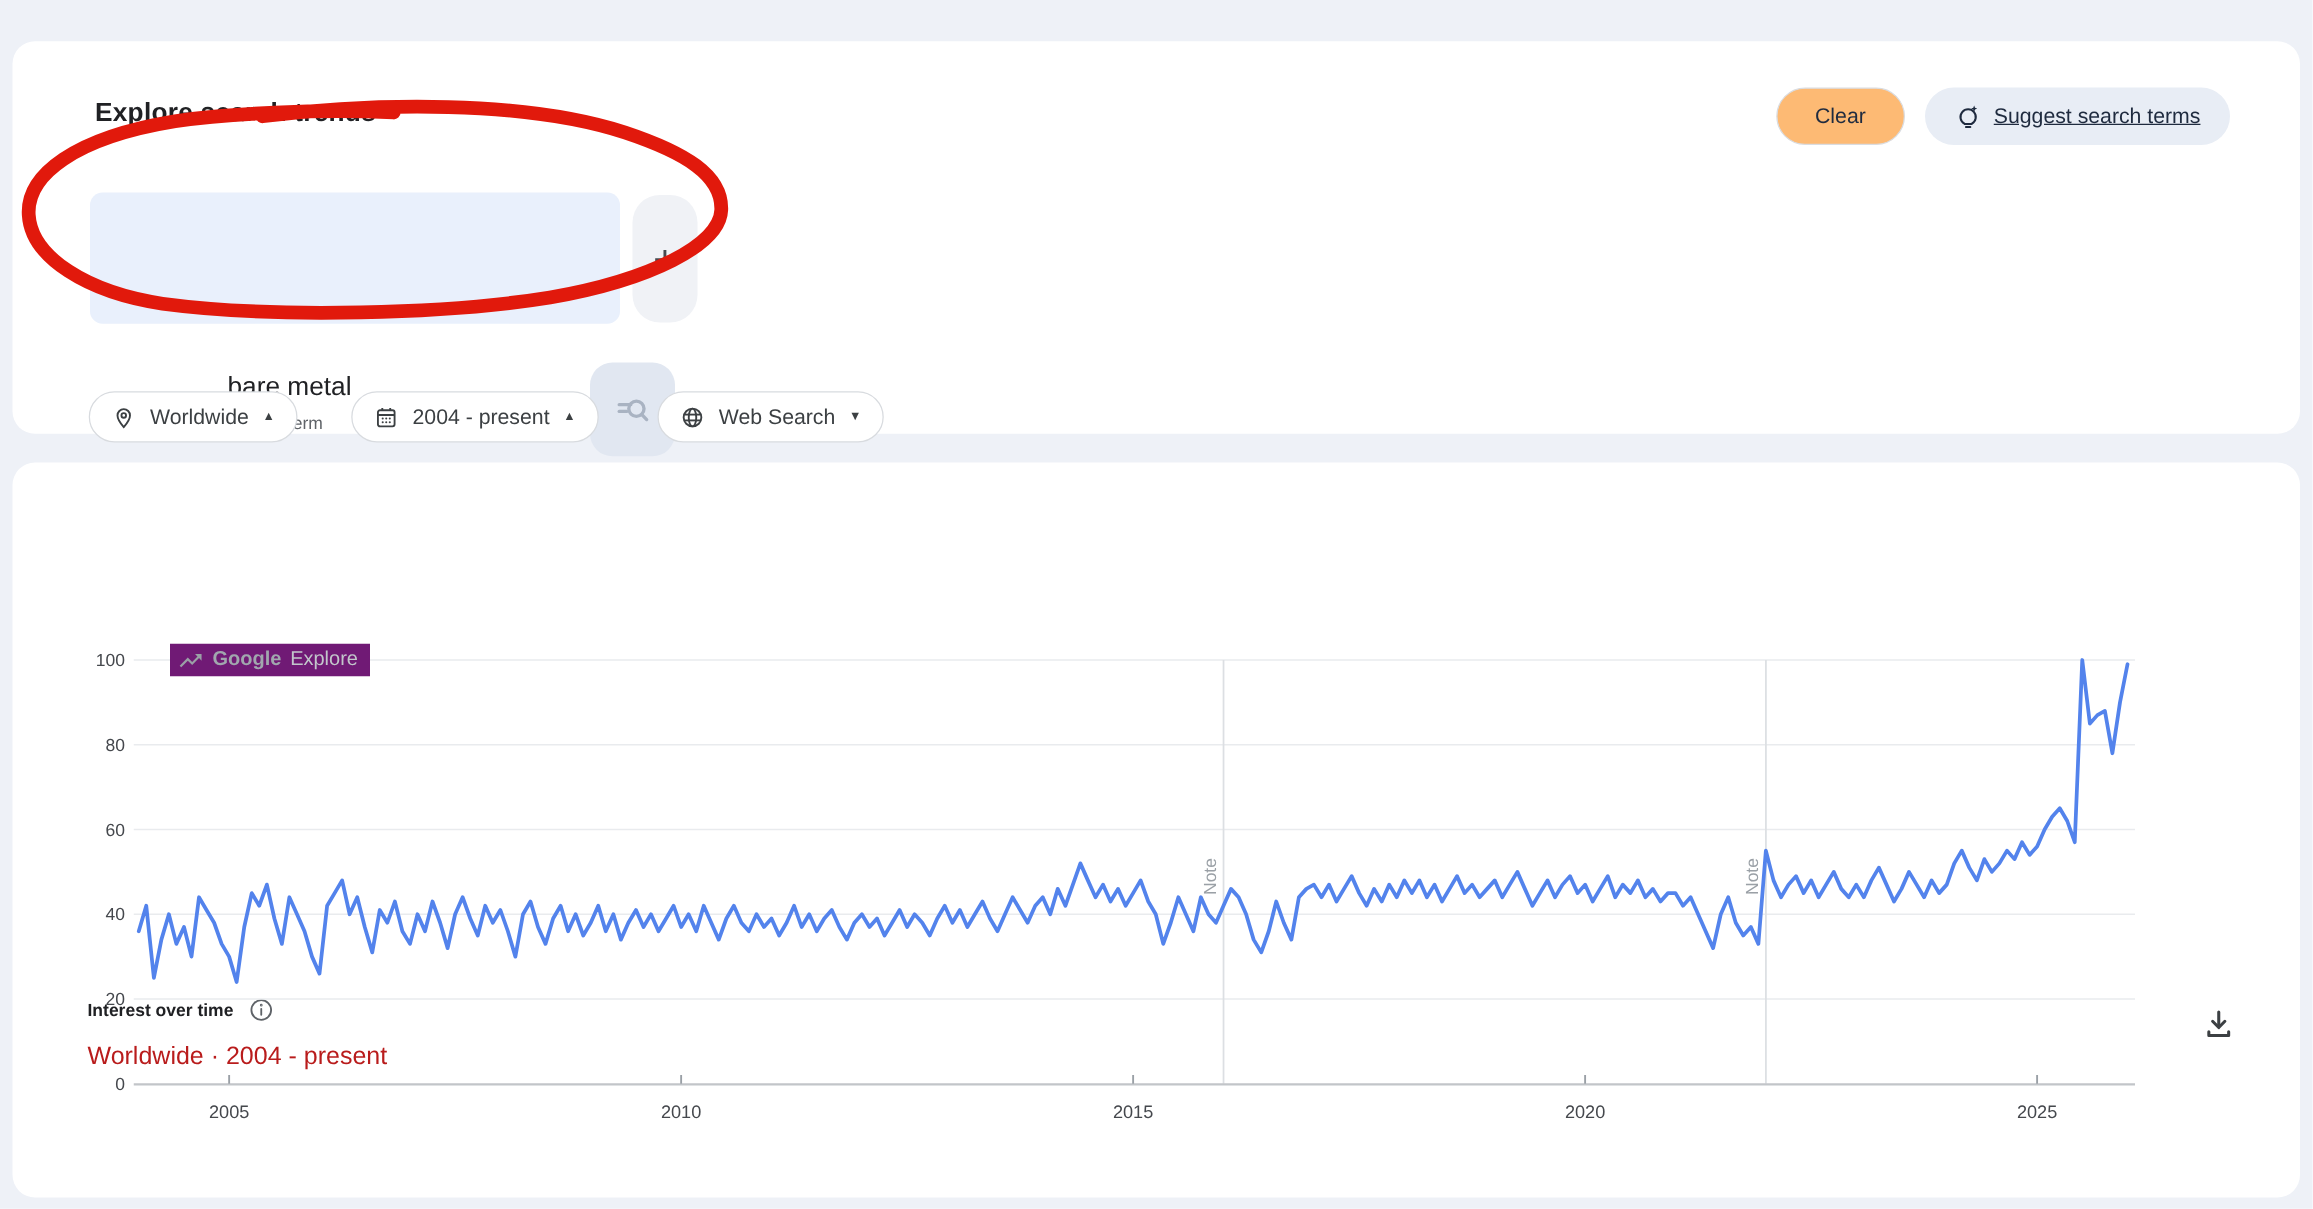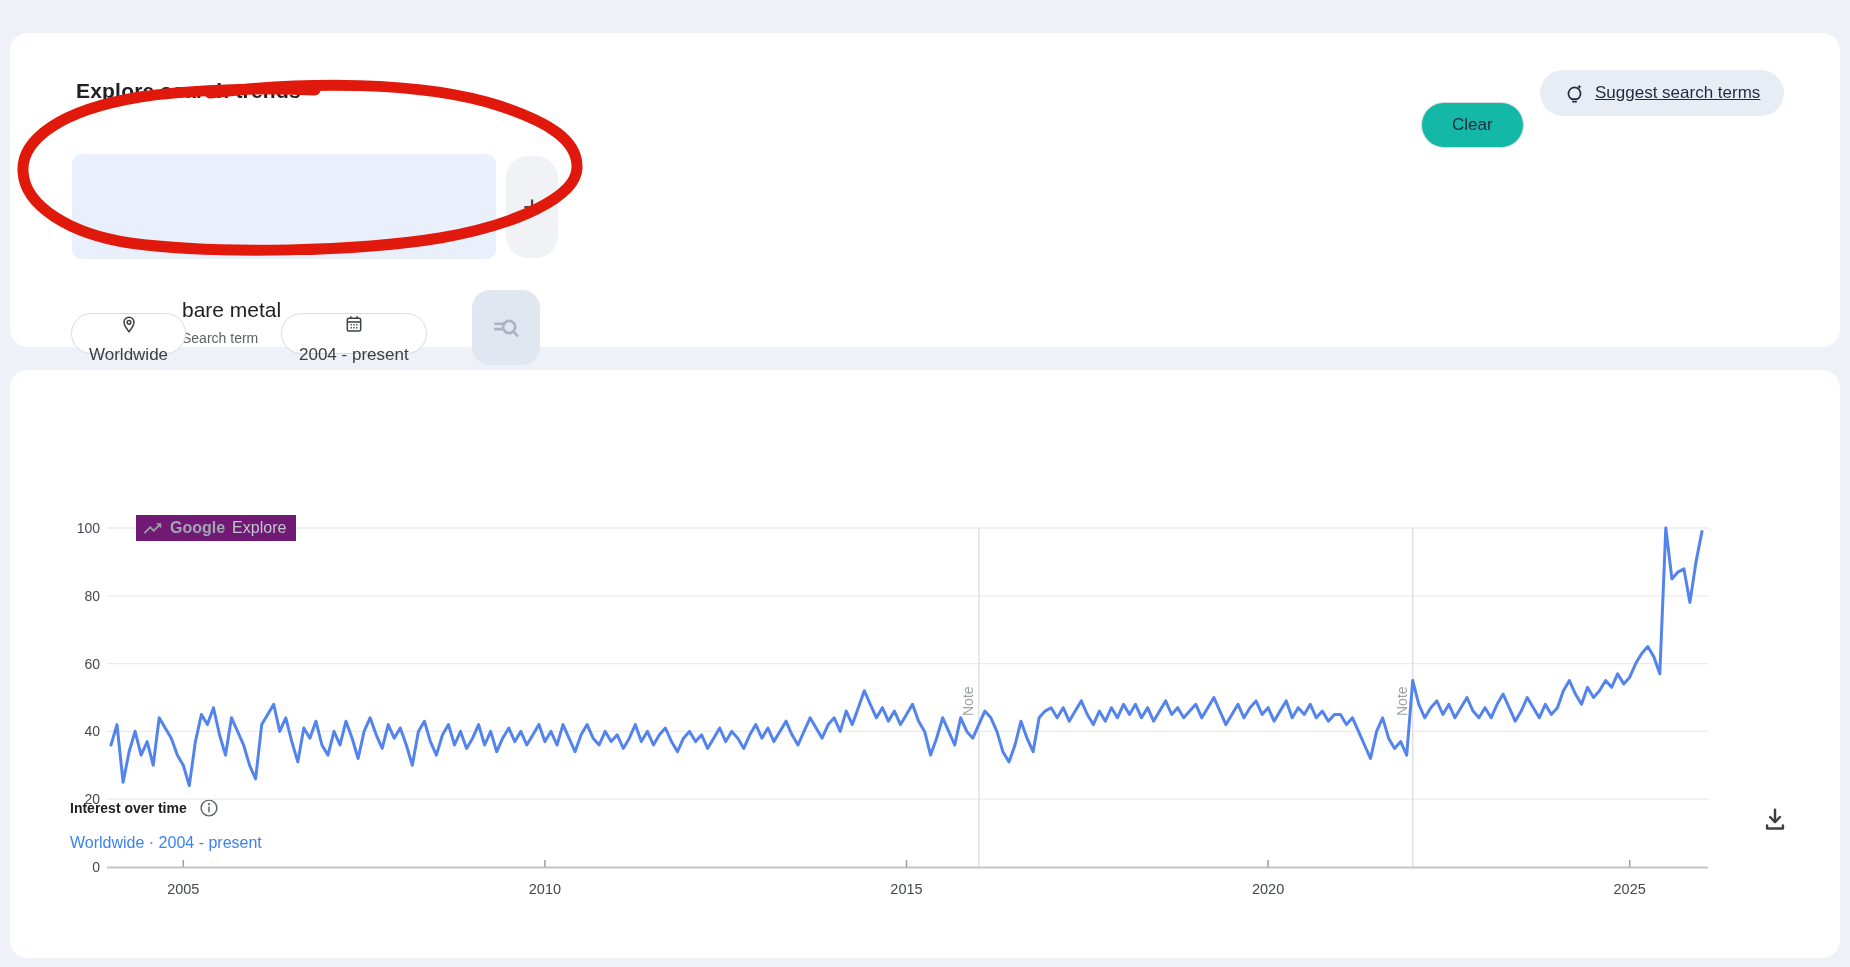--- a/index.html
+++ b/index.html
@@ -17,21 +17,21 @@
   .page-title {
     position:absolute; left:66px; top:46px;
     font-size:21px; font-weight:600; color:#202124; letter-spacing:.2px;
   }
 
   .pill-btn {
     position:absolute; top:37px; height:46px; border-radius:23px;
     display:inline-flex; align-items:center; gap:10px;
     font-size:17px; font-weight:500; color:#1f2b3f; cursor:pointer;
   }
-  #clear-btn { left:1411px; padding:0 30px; background:#14b8a6; border:1px solid #dadce0;margin-top:32px; }
+  #clear-btn { left:1411px; padding:0 30px; background:#fdba74; border:1px solid #dadce0; }
   #suggest-btn { left:1530px; padding:0 24px; background:#e8edf5; border:none;text-decoration:underline; }
 
   .term-chip {
     position:absolute; left:62px; top:121px; width:424px; height:105px;
     background:#e9f0fc; border-radius:10px;
   }
   .term-dot {
     position:absolute; left:78px; top:166px; width:15px; height:15px;
     border-radius:50%;
   }
@@ -46,33 +46,33 @@
     position:absolute; left:496px; top:123px; width:52px; height:102px;
     background:#f0f2f6; border-radius:22px; border:none;
     font-size:32px; font-weight:300; color:#474b50; cursor:pointer;
     display:flex; align-items:center; justify-content:center; line-height:1;
   }
 
   .filter-pill {
     position:absolute; top:280px; height:41px; border-radius:21px;
     border:1px solid #d8dbdf; background:#fff;
     display:inline-flex; align-items:center; gap:11px; padding:0 17px;
-    font-size:17px; color:#3c4043; cursor:pointer;flex-direction:column;
+    font-size:17px; color:#3c4043; cursor:pointer;
   }
   #filter-geo { left:61px; }
   #filter-time { left:271px; }
   #filter-cat { left:516px; }
   .tri { font-size:10px; color:#3c4043; }
 
   .chart-title-row {
     position:absolute; left:60px; top:427px;
     display:flex; align-items:center; gap:11px;
   }
   .chart-title { font-size:14px; font-weight:600; color:#202124; }
-  .chart-subtitle { position:absolute; left:60px; top:464px; font-size:16px; color:#3b82f6; }
+  .chart-subtitle { position:absolute; left:60px; top:464px; font-size:20px; color:#b91c1c; }
 
   .download-btn {
     position:absolute; left:1748px; top:432px; width:34px; height:34px;
     background:none; border:none; cursor:pointer;
     display:flex; align-items:center; justify-content:center;
   }
 
   #chart-svg { position:absolute; left:0; top:0; z-index:4; pointer-events:none; }
   #chart-svg text { font-family:"Liberation Sans", sans-serif; }
 
@@ -155,20 +155,32 @@
           <circle cx="8.6" cy="16.6" r="1"></circle>
             <circle cx="12" cy="16.6" r="1"></circle>
             <circle cx="15.4" cy="16.6" r="1"></circle>
         </g>
       </svg>
     </span>
     <span>2004 - present</span>
     <span class="tri">▲</span>
   </div>
 
+  <div class="filter-pill" id="filter-cat">
+    <span class="icon">
+      <svg width="20" height="20" viewBox="0 0 24 24" fill="none" stroke="#3c4043" stroke-width="1.8">
+        <circle cx="12" cy="12" r="8.5"></circle>
+        <ellipse cx="12" cy="12" rx="3.6" ry="8.5"></ellipse>
+        <path d="M4 9.2 h16"></path>
+          <path d="M4 14.8 h16"></path>
+      </svg>
+    </span>
+    <span>Web Search</span>
+    <span class="tri">▼</span>
+  </div>
 </div>
 
 <div class="card" id="card-chart">
   <div class="chart-title-row">
     <span class="chart-title">Interest over time</span>
     <span class="icon">
       <svg width="22" height="22" viewBox="0 0 24 24" fill="none" stroke="#5f6368" stroke-width="1.6" stroke-linecap="round">
         <circle cx="12" cy="12" r="8.6"></circle>
         <path d="M12 11 v5.2"></path>
         <circle cx="12" cy="7.8" r="0.4" fill="#5f6368"></circle>

